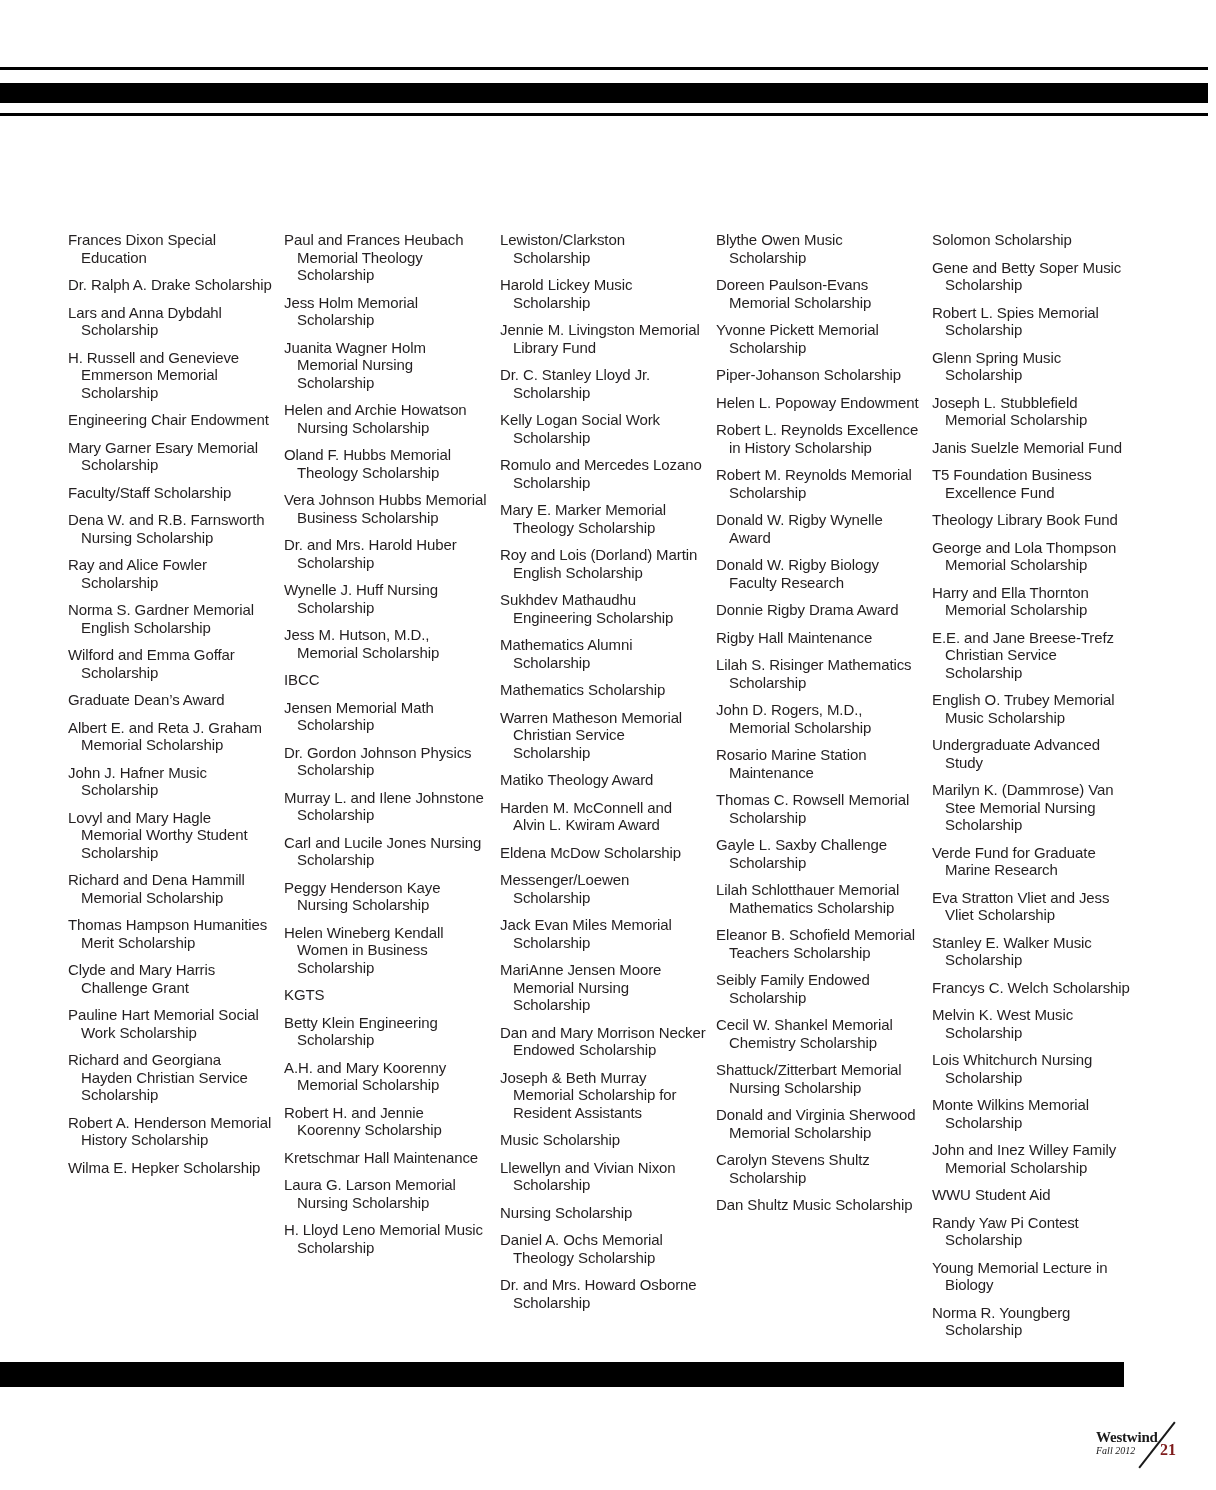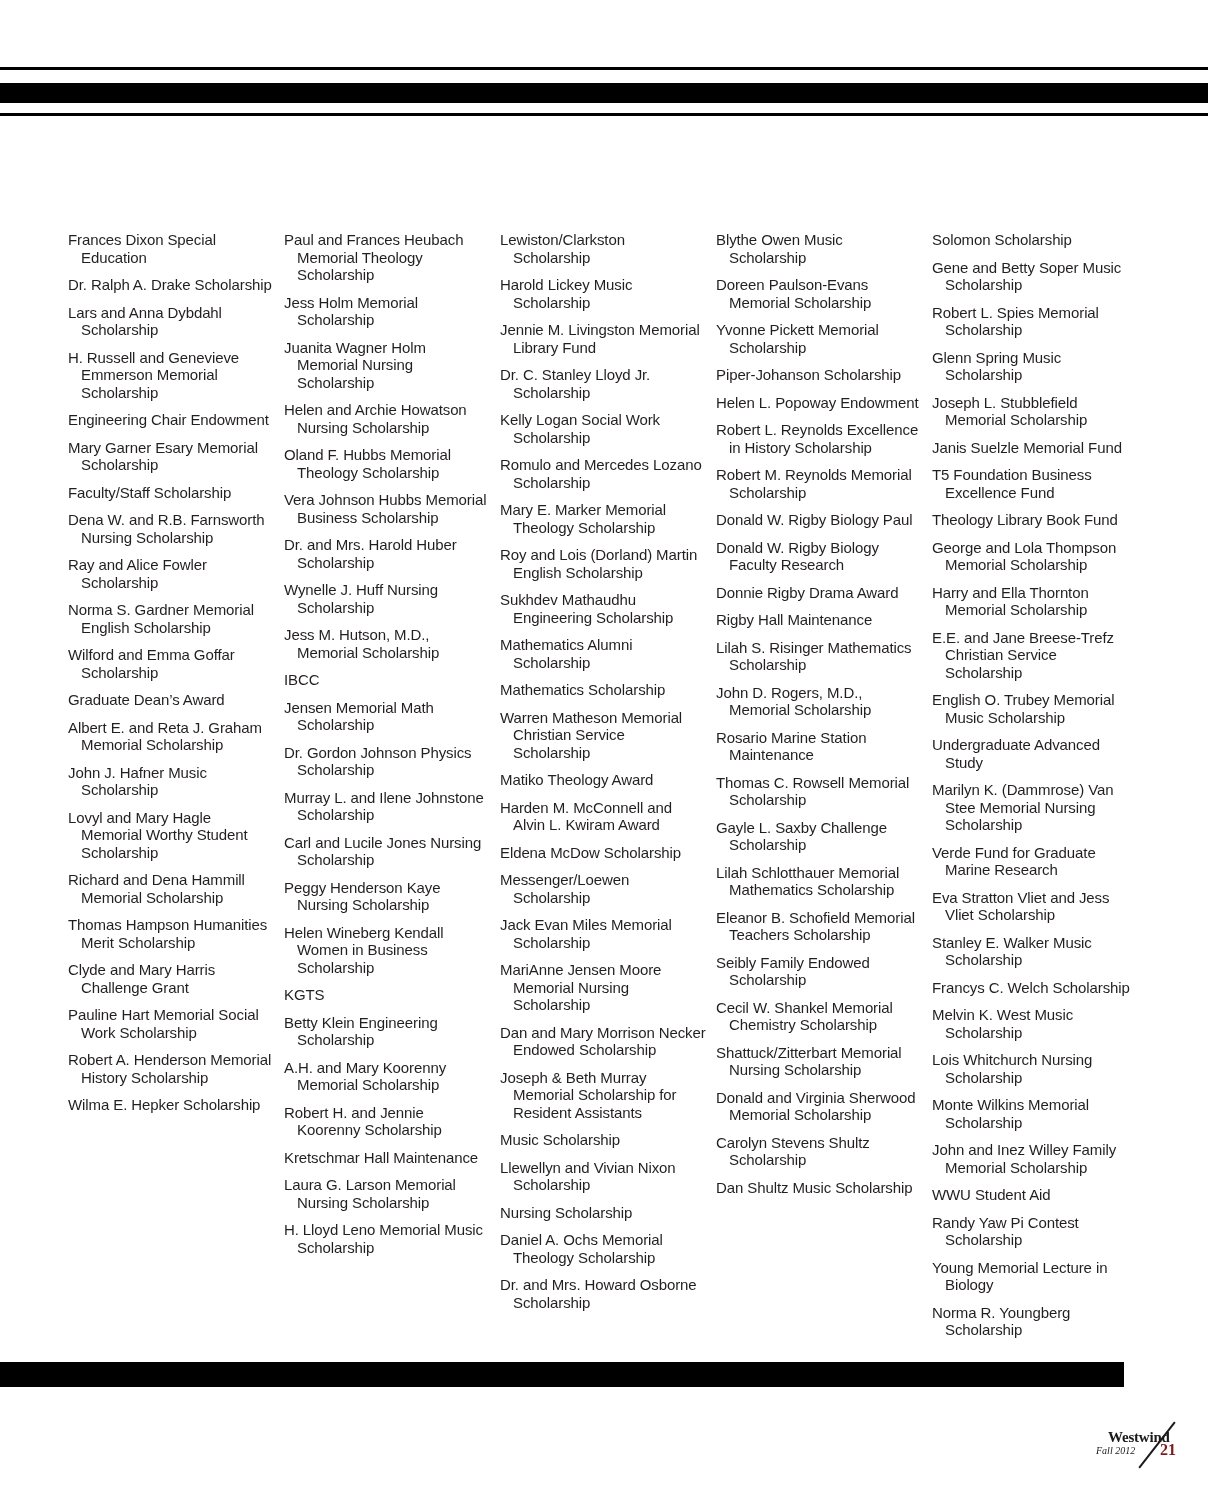--- a/index.html
+++ b/index.html
@@ -55,21 +55,21 @@
     position: absolute;
     left: 1096px;
     top: 1423px;
     width: 86px;
     height: 48px;
     font-family: "Liberation Serif", "DejaVu Serif", serif;
     color: #1a1a1a;
   }
   .fw-name {
     position: absolute;
-    left: 12px;
+    left: 0;
     top: 6px;
     font-size: 15px;
     font-weight: bold;
     letter-spacing: -0.2px;
     white-space: nowrap;
   }
   .fw-issue {
     position: absolute;
     left: 0;
     top: 22px;
@@ -118,20 +118,21 @@
         <p class="entry">Norma S. Gardner Memorial English Scholarship</p>
         <p class="entry">Wilford and Emma Goffar Scholarship</p>
         <p class="entry">Graduate Dean’s Award</p>
         <p class="entry">Albert E. and Reta J. Graham Memorial Scholarship</p>
         <p class="entry">John J. Hafner Music Scholarship</p>
         <p class="entry">Lovyl and Mary Hagle Memorial Worthy Student Scholarship</p>
         <p class="entry">Richard and Dena Hammill Memorial Scholarship</p>
         <p class="entry">Thomas Hampson Humanities Merit Scholarship</p>
         <p class="entry">Clyde and Mary Harris Challenge Grant</p>
         <p class="entry">Pauline Hart Memorial Social Work Scholarship</p>
+        <p class="entry">Richard and Georgiana Hayden Christian Service Scholarship</p>
         <p class="entry">Robert A. Henderson Memorial History Scholarship</p>
         <p class="entry">Wilma E. Hepker Scholarship</p>
       </div>
     <div class="col">
         <p class="entry">Paul and Frances Heubach Memorial Theology Scholarship</p>
         <p class="entry">Jess Holm Memorial Scholarship</p>
         <p class="entry">Juanita Wagner Holm Memorial Nursing Scholarship</p>
         <p class="entry">Helen and Archie Howatson Nursing Scholarship</p>
         <p class="entry">Oland F. Hubbs Memorial Theology Scholarship</p>
         <p class="entry">Vera Johnson Hubbs Memorial Business Scholarship</p>
@@ -181,21 +182,21 @@
         <p class="entry">Dr. and Mrs. Howard Osborne Scholarship</p>
       </div>
     <div class="col">
         <p class="entry">Blythe Owen Music Scholarship</p>
         <p class="entry">Doreen Paulson-Evans Memorial Scholarship</p>
         <p class="entry">Yvonne Pickett Memorial Scholarship</p>
         <p class="entry">Piper-Johanson Scholarship</p>
         <p class="entry">Helen L. Popoway Endowment</p>
         <p class="entry">Robert L. Reynolds Excellence in History Scholarship</p>
         <p class="entry">Robert M. Reynolds Memorial Scholarship</p>
-        <p class="entry">Donald W. Rigby Biology Paul</p>
+        <p class="entry">Donald W. Rigby Wynelle Award</p>
         <p class="entry">Donald W. Rigby Biology Faculty Research</p>
         <p class="entry">Donnie Rigby Drama Award</p>
         <p class="entry">Rigby Hall Maintenance</p>
         <p class="entry">Lilah S. Risinger Mathematics Scholarship</p>
         <p class="entry">John D. Rogers, M.D., Memorial Scholarship</p>
         <p class="entry">Rosario Marine Station Maintenance</p>
         <p class="entry">Thomas C. Rowsell Memorial Scholarship</p>
         <p class="entry">Gayle L. Saxby Challenge Scholarship</p>
         <p class="entry">Lilah Schlotthauer Memorial Mathematics Scholarship</p>
         <p class="entry">Eleanor B. Schofield Memorial Teachers Scholarship</p>

